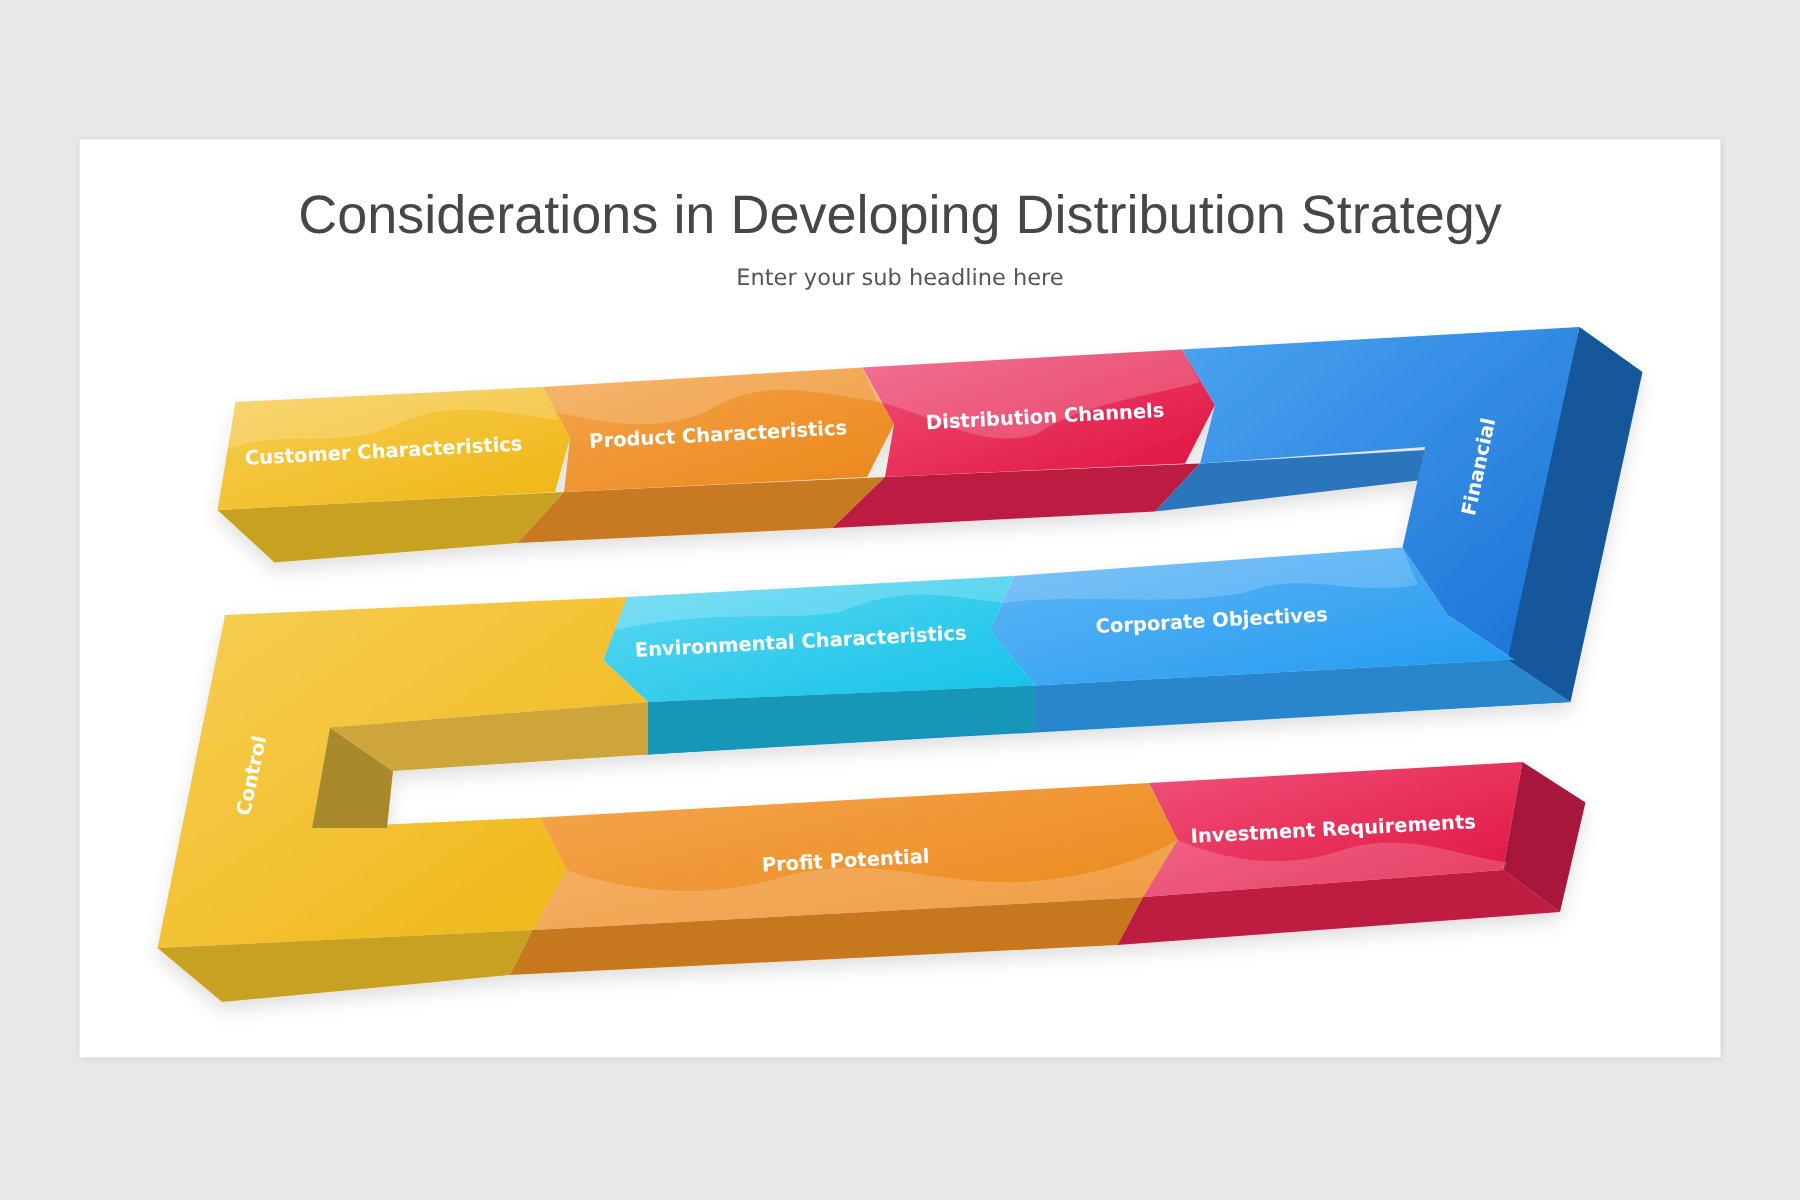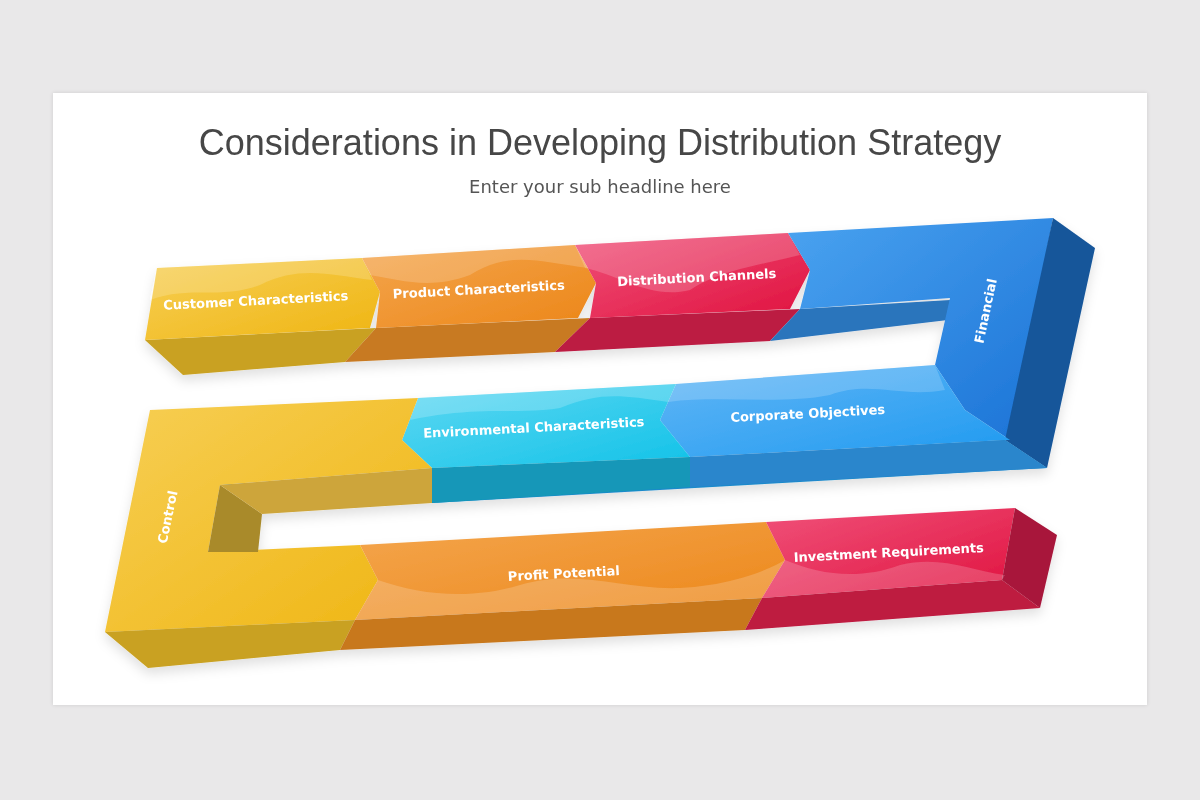--- a/index.html
+++ b/index.html
@@ -1,19 +1,19 @@
 <!DOCTYPE html>
 <html><head>
 <meta charset="utf-8">
 <style>
   html,body{margin:0;padding:0;}
   body{width:1200px;height:800px;background:#e9e8e9;position:relative;overflow:hidden;font-family:"Liberation Sans",sans-serif;}
   .slide{position:absolute;left:53px;top:93px;width:1094px;height:612px;background:#ffffff;box-shadow:0 0 4px rgba(0,0,0,0.12);}
   .title{position:absolute;left:0;top:122px;width:1200px;text-align:center;font-size:36px;color:#474747;font-family:"Liberation Sans",sans-serif;}
-  .subtitle{position:absolute;left:0;top:176px;width:1200px;text-align:center;font-size:18px;color:#555;font-family:"DejaVu Sans",sans-serif;}
+  .subtitle{position:absolute;left:0;top:176px;width:1200px;text-align:center;font-size:15px;color:#555;font-family:"DejaVu Sans",sans-serif;}
   svg.diagram{position:absolute;left:0;top:0;}
   .lbl{font-family:"DejaVu Sans",sans-serif;font-weight:bold;font-size:13px;fill:#ffffff;}
 </style>
 </head>
 <body>
 
 <div class="slide"></div>
 <div class="title">Considerations in Developing Distribution Strategy</div>
 <div class="subtitle">Enter your sub headline here</div>
 

